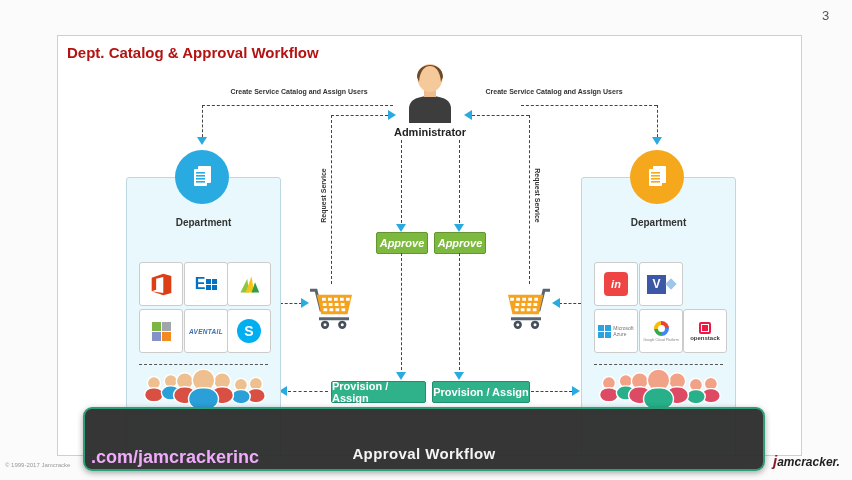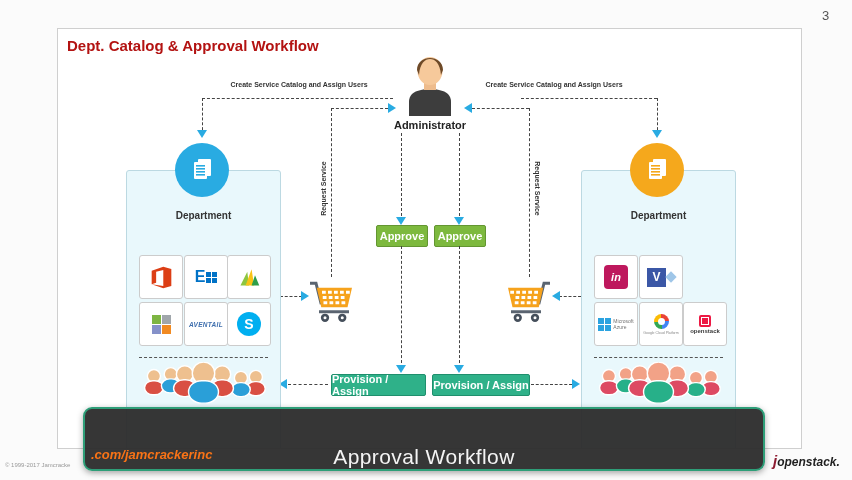--- a/index.html
+++ b/index.html
@@ -1,20 +1,20 @@
 <!DOCTYPE html>
 <html><head>
 <meta charset="utf-8">
 <style>
   html,body{margin:0;padding:0;}
   body{width:852px;height:480px;position:relative;background:#fbfbfb;
        font-family:"Liberation Sans",sans-serif;overflow:hidden;}
   .abs{position:absolute;}
   
-  #slide{position:absolute;left:57px;top:28px;width:743px;height:419px;
+  #slide{position:absolute;left:57px;top:35px;width:743px;height:419px;
          background:#fff;border:1px solid #cfcfcf;overflow:hidden;}
   #title{position:absolute;left:9px;top:8px;font-size:15px;font-weight:bold;color:#b31312;}
   #page-num{position:absolute;left:822px;top:8px;font-size:13px;color:#555;}
   
   .dash-h{position:absolute;height:0;border-top:1px dashed #444;}
   .dash-v{position:absolute;width:0;border-left:1px dashed #444;}
   .ah{position:absolute;width:0;height:0;border-style:solid;}
   .ah-down{border-width:8px 5px 0 5px;border-color:#29abe2 transparent transparent transparent;}
   .ah-right{border-width:5px 0 5px 8px;border-color:transparent transparent transparent #29abe2;}
   .ah-left{border-width:5px 8px 5px 0;border-color:transparent #29abe2 transparent transparent;}
@@ -28,35 +28,35 @@
   .circle{position:absolute;width:54px;height:54px;border-radius:50%;
           display:flex;align-items:center;justify-content:center;z-index:2;}
   .circle.blue{background:#29abe2;}
   .circle.orange{background:#f5a81c;}
   .tile{position:absolute;width:42px;height:42px;background:#fff;border:1px solid #ccc;
         border-radius:3px;display:flex;flex-direction:column;align-items:center;justify-content:center;}
   .sep{position:absolute;height:0;border-top:1px dashed #555;}
   
   .btn{position:absolute;display:flex;align-items:center;justify-content:center;
        color:#fff;font-weight:bold;font-size:11px;border-radius:2px;}
-  .btn.approve{background:#7db93e;border:1px solid #639631;width:50px;height:20px;}
+  .btn.approve{background:#7db93e;border:1px solid #639631;width:50px;height:20px;font-style:italic;}
   .btn.provision{background:#2fb189;border:1px solid #1f8f6d;height:20px;}
   
   #admin-label{position:absolute;left:312px;top:90px;width:120px;text-align:center;
                font-size:11px;font-weight:bold;color:#222;}
   
   .ex{display:flex;align-items:center;}
   .ex-e{color:#0072c6;font-weight:bold;font-size:16px;}
   .ex-grid{display:inline-grid;grid-template-columns:5px 5px;gap:1px;margin-left:1px;}
   .ex-grid i{background:#0072c6;width:5px;height:5px;}
   .ms-grid{display:inline-grid;grid-template-columns:9px 9px;gap:1px;}
   .ms-grid i{width:9px;height:9px;}
   .skype-c{width:24px;height:24px;border-radius:50%;background:#00aff0;color:#fff;
            font-weight:bold;font-size:14px;display:flex;align-items:center;justify-content:center;}
-  .inv{width:24px;height:24px;border-radius:4px;background:#be185d;color:#fff;
+  .inv{width:24px;height:24px;border-radius:4px;background:#ef4444;color:#fff;
        font-weight:bold;font-style:italic;font-size:11px;display:flex;align-items:center;justify-content:center;}
   .visio{display:flex;align-items:center;gap:1px;}
   .visio-v{width:19px;height:19px;background:#3b57a6;color:#fff;font-weight:bold;font-size:12px;
            display:flex;align-items:center;justify-content:center;}
   .visio-d{width:8px;height:8px;background:#9fc6e8;transform:rotate(45deg);}
   .aventail{font-size:6.5px;font-weight:bold;font-style:italic;color:#3f6fae;letter-spacing:.3px;}
   .aws-a{font-size:8px;font-weight:bold;color:#d77b24;line-height:8px;}
   .aws-w{font-size:4.5px;color:#d77b24;line-height:5px;}
   .az-flag{display:inline-grid;grid-template-columns:6px 6px;gap:1px;margin-right:2px;}
   .az-flag i{width:6px;height:6px;background:#2ba3e0;}
@@ -70,22 +70,22 @@
          display:flex;align-items:center;justify-content:center;}
   .os-sq i{width:6px;height:6px;border:1.5px solid #fff;display:block;}
   .os-txt{font-size:6px;font-weight:bold;color:#3b3b3b;margin-top:1px;}
   
   #caption{position:absolute;left:83px;top:407px;width:682px;height:64px;z-index:10;
            background:rgba(43,43,43,.95);border:2px solid #2e9e78;border-radius:9px;
            box-shadow:0 2px 6px rgba(0,0,0,.35);box-sizing:border-box;}
   #cap-line1{position:absolute;left:0;right:0;top:7px;text-align:center;color:#f4f4f4;
              font-size:21px;font-weight:500;letter-spacing:.4px;}
   #cap-line2{position:absolute;left:0;right:0;top:36px;text-align:center;color:#f4f4f4;
-             font-size:21px;font-weight:400;letter-spacing:.4px;}
-  #cap-watermark{position:absolute;left:6px;top:38px;color:#f97316;font-size:13px;font-weight:bold;font-style:italic;}
+             font-size:15px;font-weight:700;letter-spacing:.4px;}
+  #cap-watermark{position:absolute;left:6px;top:38px;color:#f0abfc;font-size:18px;font-weight:bold;}
   #copyright{position:absolute;left:5px;top:462px;font-size:6px;color:#999;z-index:1;}
   #brand{position:absolute;left:773px;top:452px;font-size:12px;font-style:italic;font-weight:bold;color:#1f1f1f;z-index:11;}
   #brand .j{color:#8c1b30;font-size:15px;}
 </style>
 </head>
 <body>
 
 <div id="page-num">3</div>
 
 <div id="slide">
@@ -366,13 +366,13 @@
       </g>
     </svg>
   </div>
 </div>
 
 <div id="copyright">© 1999-2017 Jamcracke</div>
 <div id="caption">
   <div id="cap-line2">Approval Workflow</div>
   <div id="cap-watermark">.com/jamcrackerinc</div>
 </div>
-<div id="brand"><span class="j">j</span><span>openstack.</span></div>
+<div id="brand"><span class="j">j</span><span>amcracker.</span></div>
 
 </body></html>

